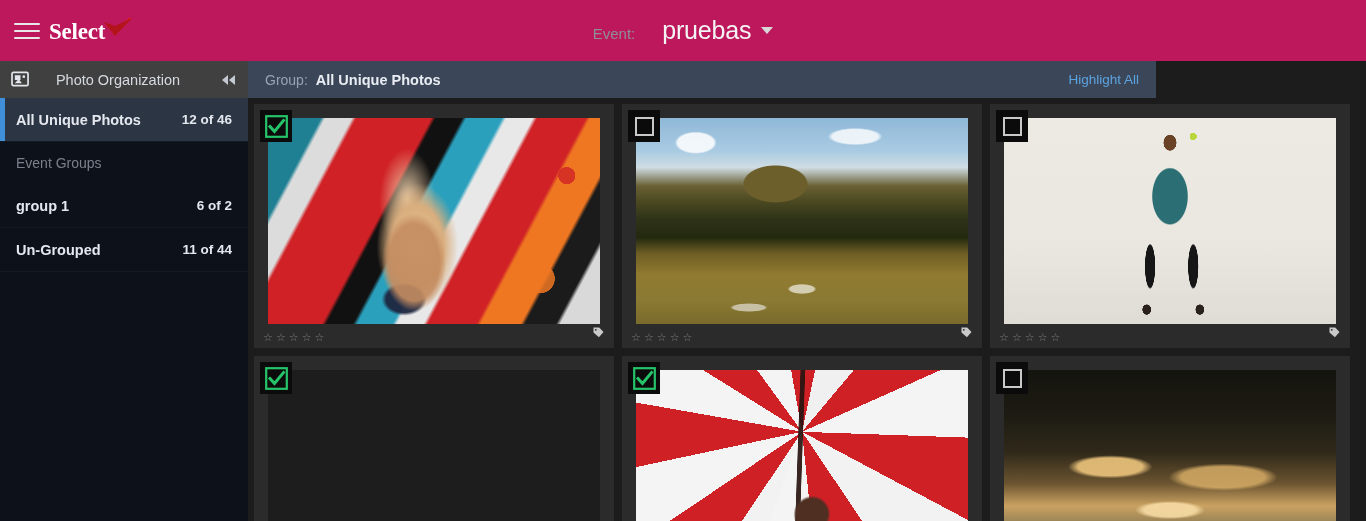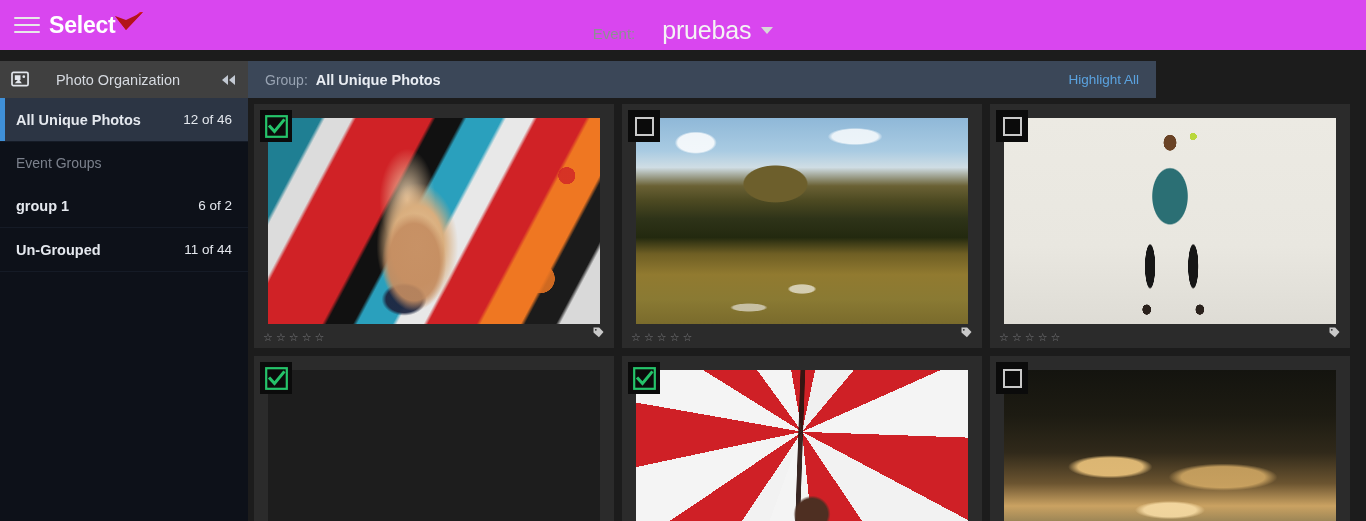--- a/index.html
+++ b/index.html
@@ -6,23 +6,23 @@
   html, body {
     width: 1366px; height: 521px;
     background: #1c1c1c;
     font-family: "Liberation Sans", sans-serif;
     overflow: hidden;
   }
 
   
   #topbar {
     position: absolute; left: 0; top: 0;
-    width: 1366px; height: 50px;
-    background: #d946ef;
-    display: flex; align-items: center;
+    width: 1366px; height: 61px;
+    background: #be185d;
+    display: flex; align-items: center; font-family: Liberation Serif, serif;
   }
   #hamburger {
     margin-left: 14px; width: 26px; height: 22px;
     display: flex; flex-direction: column; justify-content: space-between;
     padding: 3px 0; cursor: pointer;
   }
   #hamburger span { display: block; height: 2px; background: #e8e8e8; border-radius: 1px; }
   #brand {
     margin-left: 9px; display: flex; align-items: baseline; cursor: pointer;
   }
@@ -70,21 +70,21 @@
     height: 44px; display: flex; align-items: center;
     padding: 0 16px; position: relative; cursor: pointer;
     border-bottom: 1px solid #151b26;
   }
   .nav-row.selected { background: #2c3544; }
   .nav-row.selected::before {
     content: ""; position: absolute; left: 0; top: 0;
     width: 5px; height: 100%; background: #3f90d8;
   }
   .nav-label { color: #e4e8ee; font-size: 14.5px; font-weight: bold; flex: 1; }
-  .nav-count { color: #e4e8ee; font-size: 13.5px; font-weight: normal; }
+  .nav-count { color: #e4e8ee; font-size: 13.5px; font-weight: bold; }
 
   .nav-section {
     height: 42px; display: flex; align-items: center; padding: 0 16px;
     color: #7b818c; font-size: 14px;
   }
 
   
   #groupbar {
     position: absolute; left: 248px; top: 61px;
     width: 908px; height: 37px;

